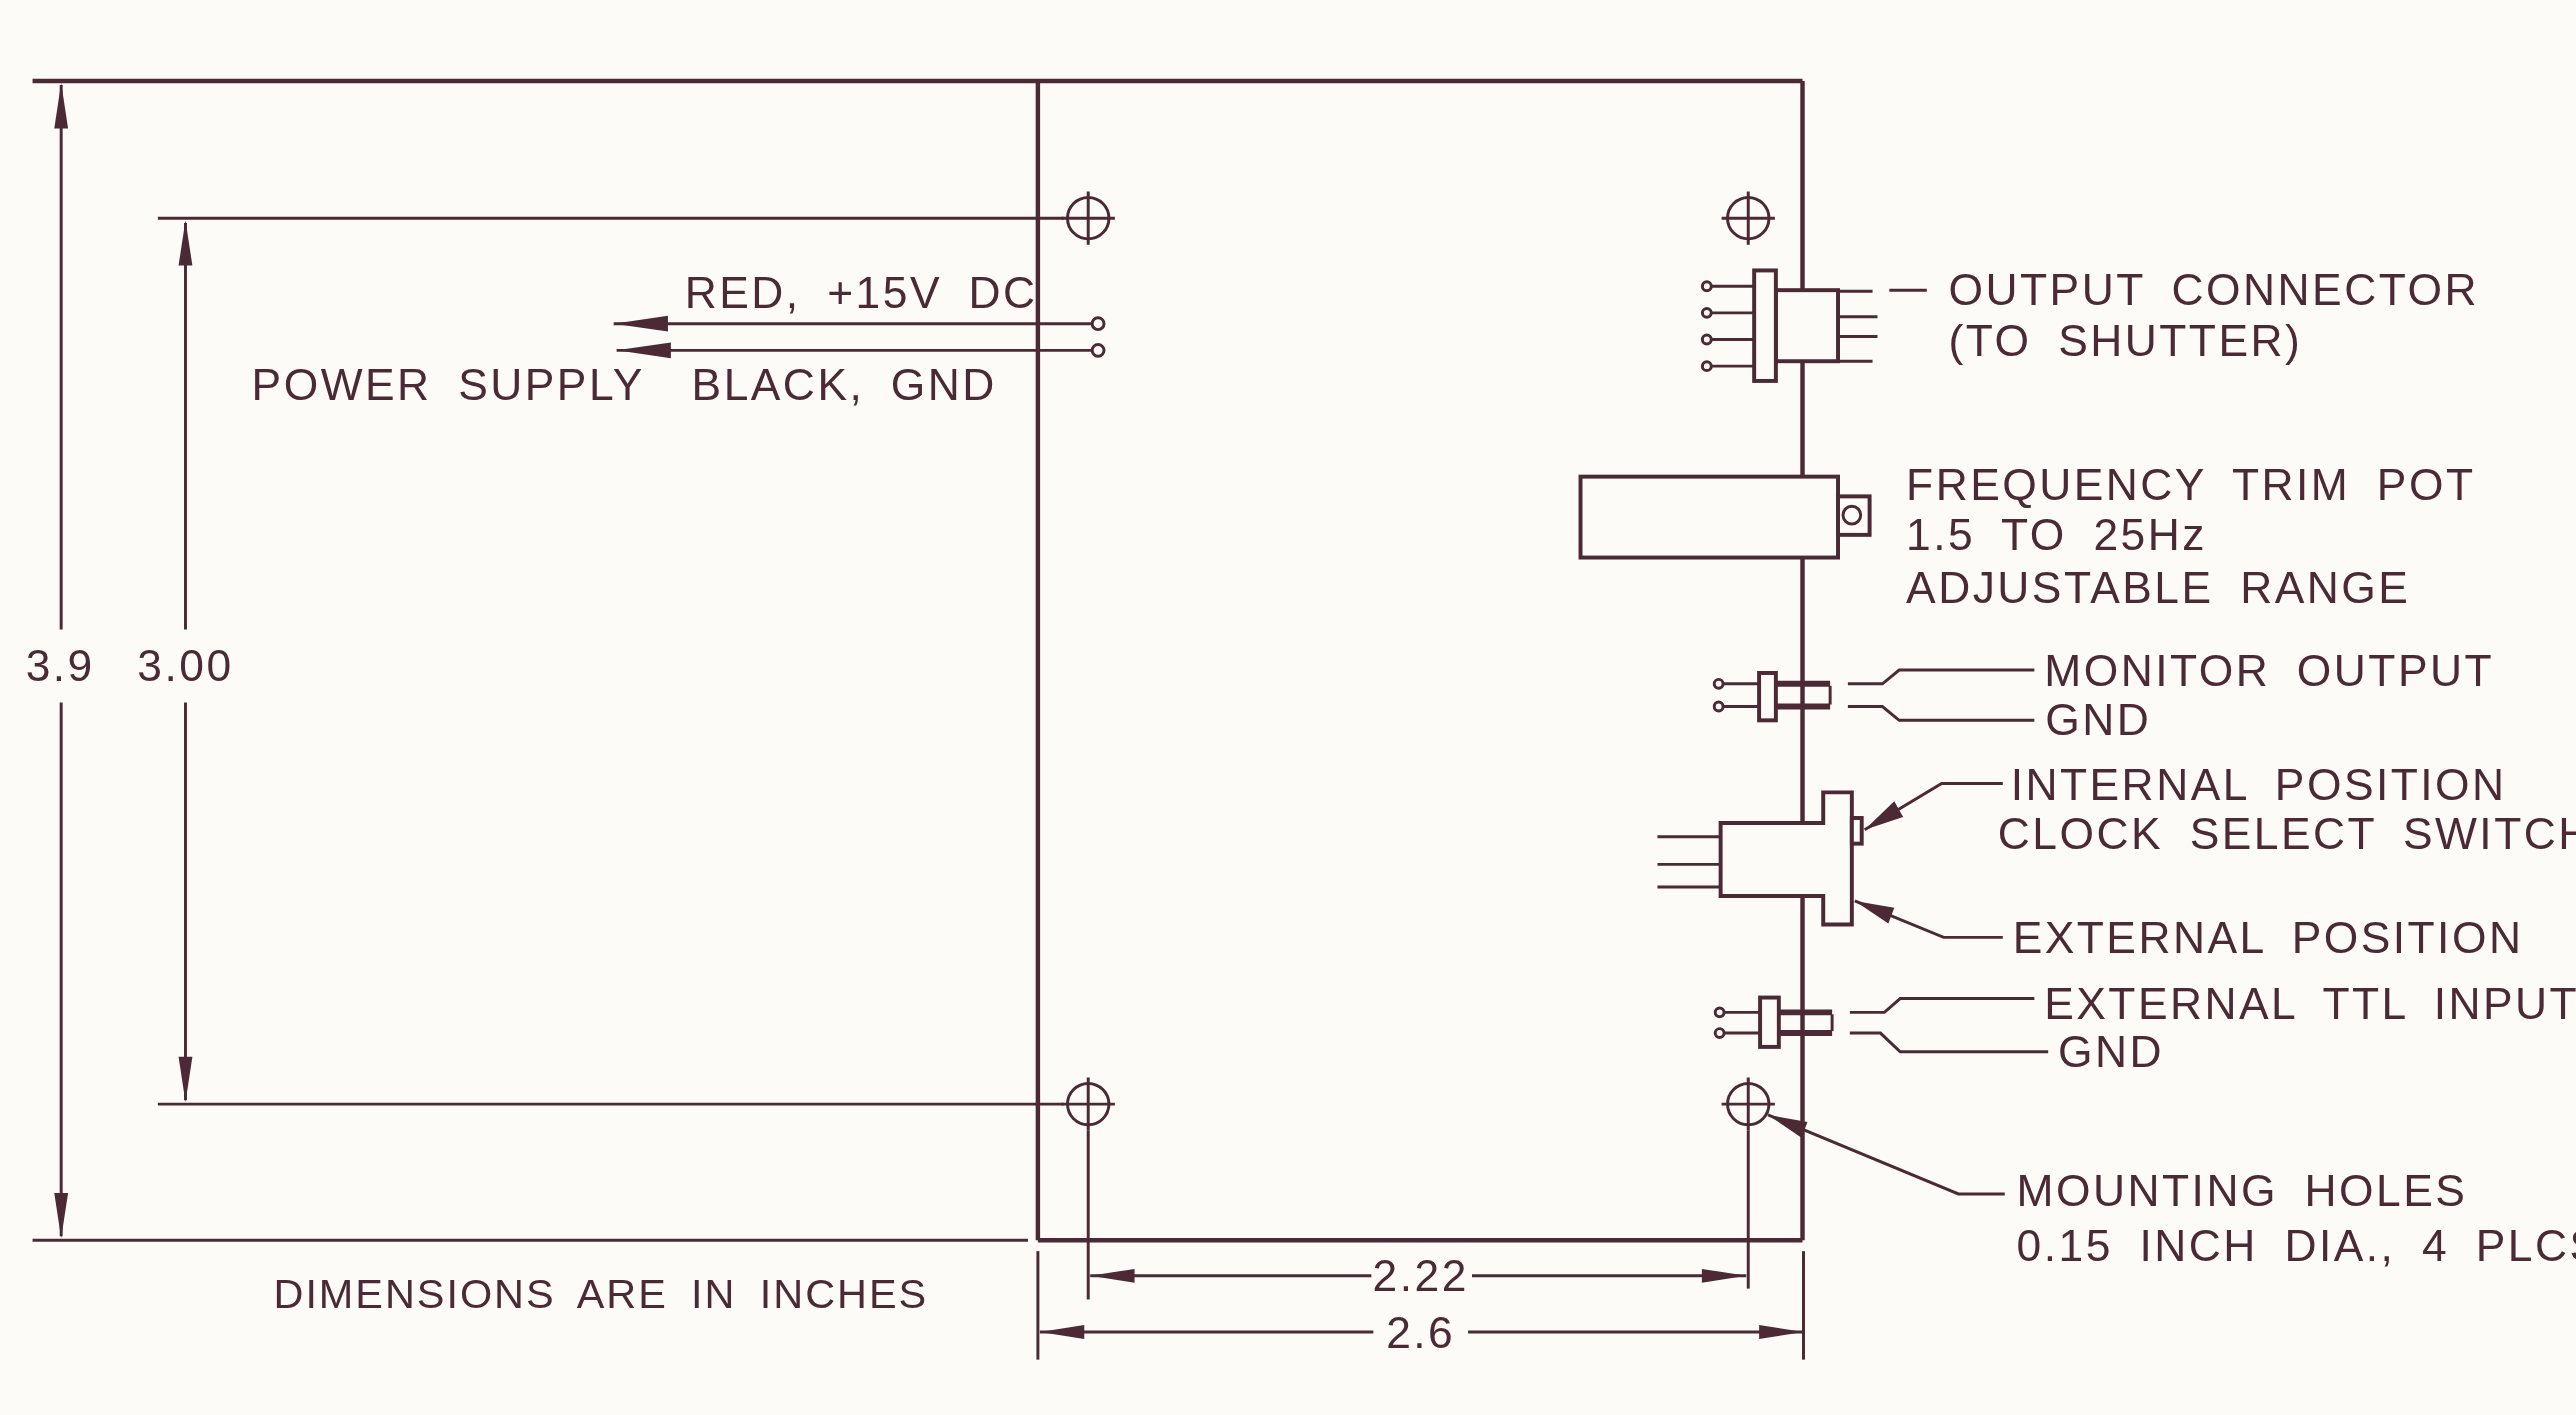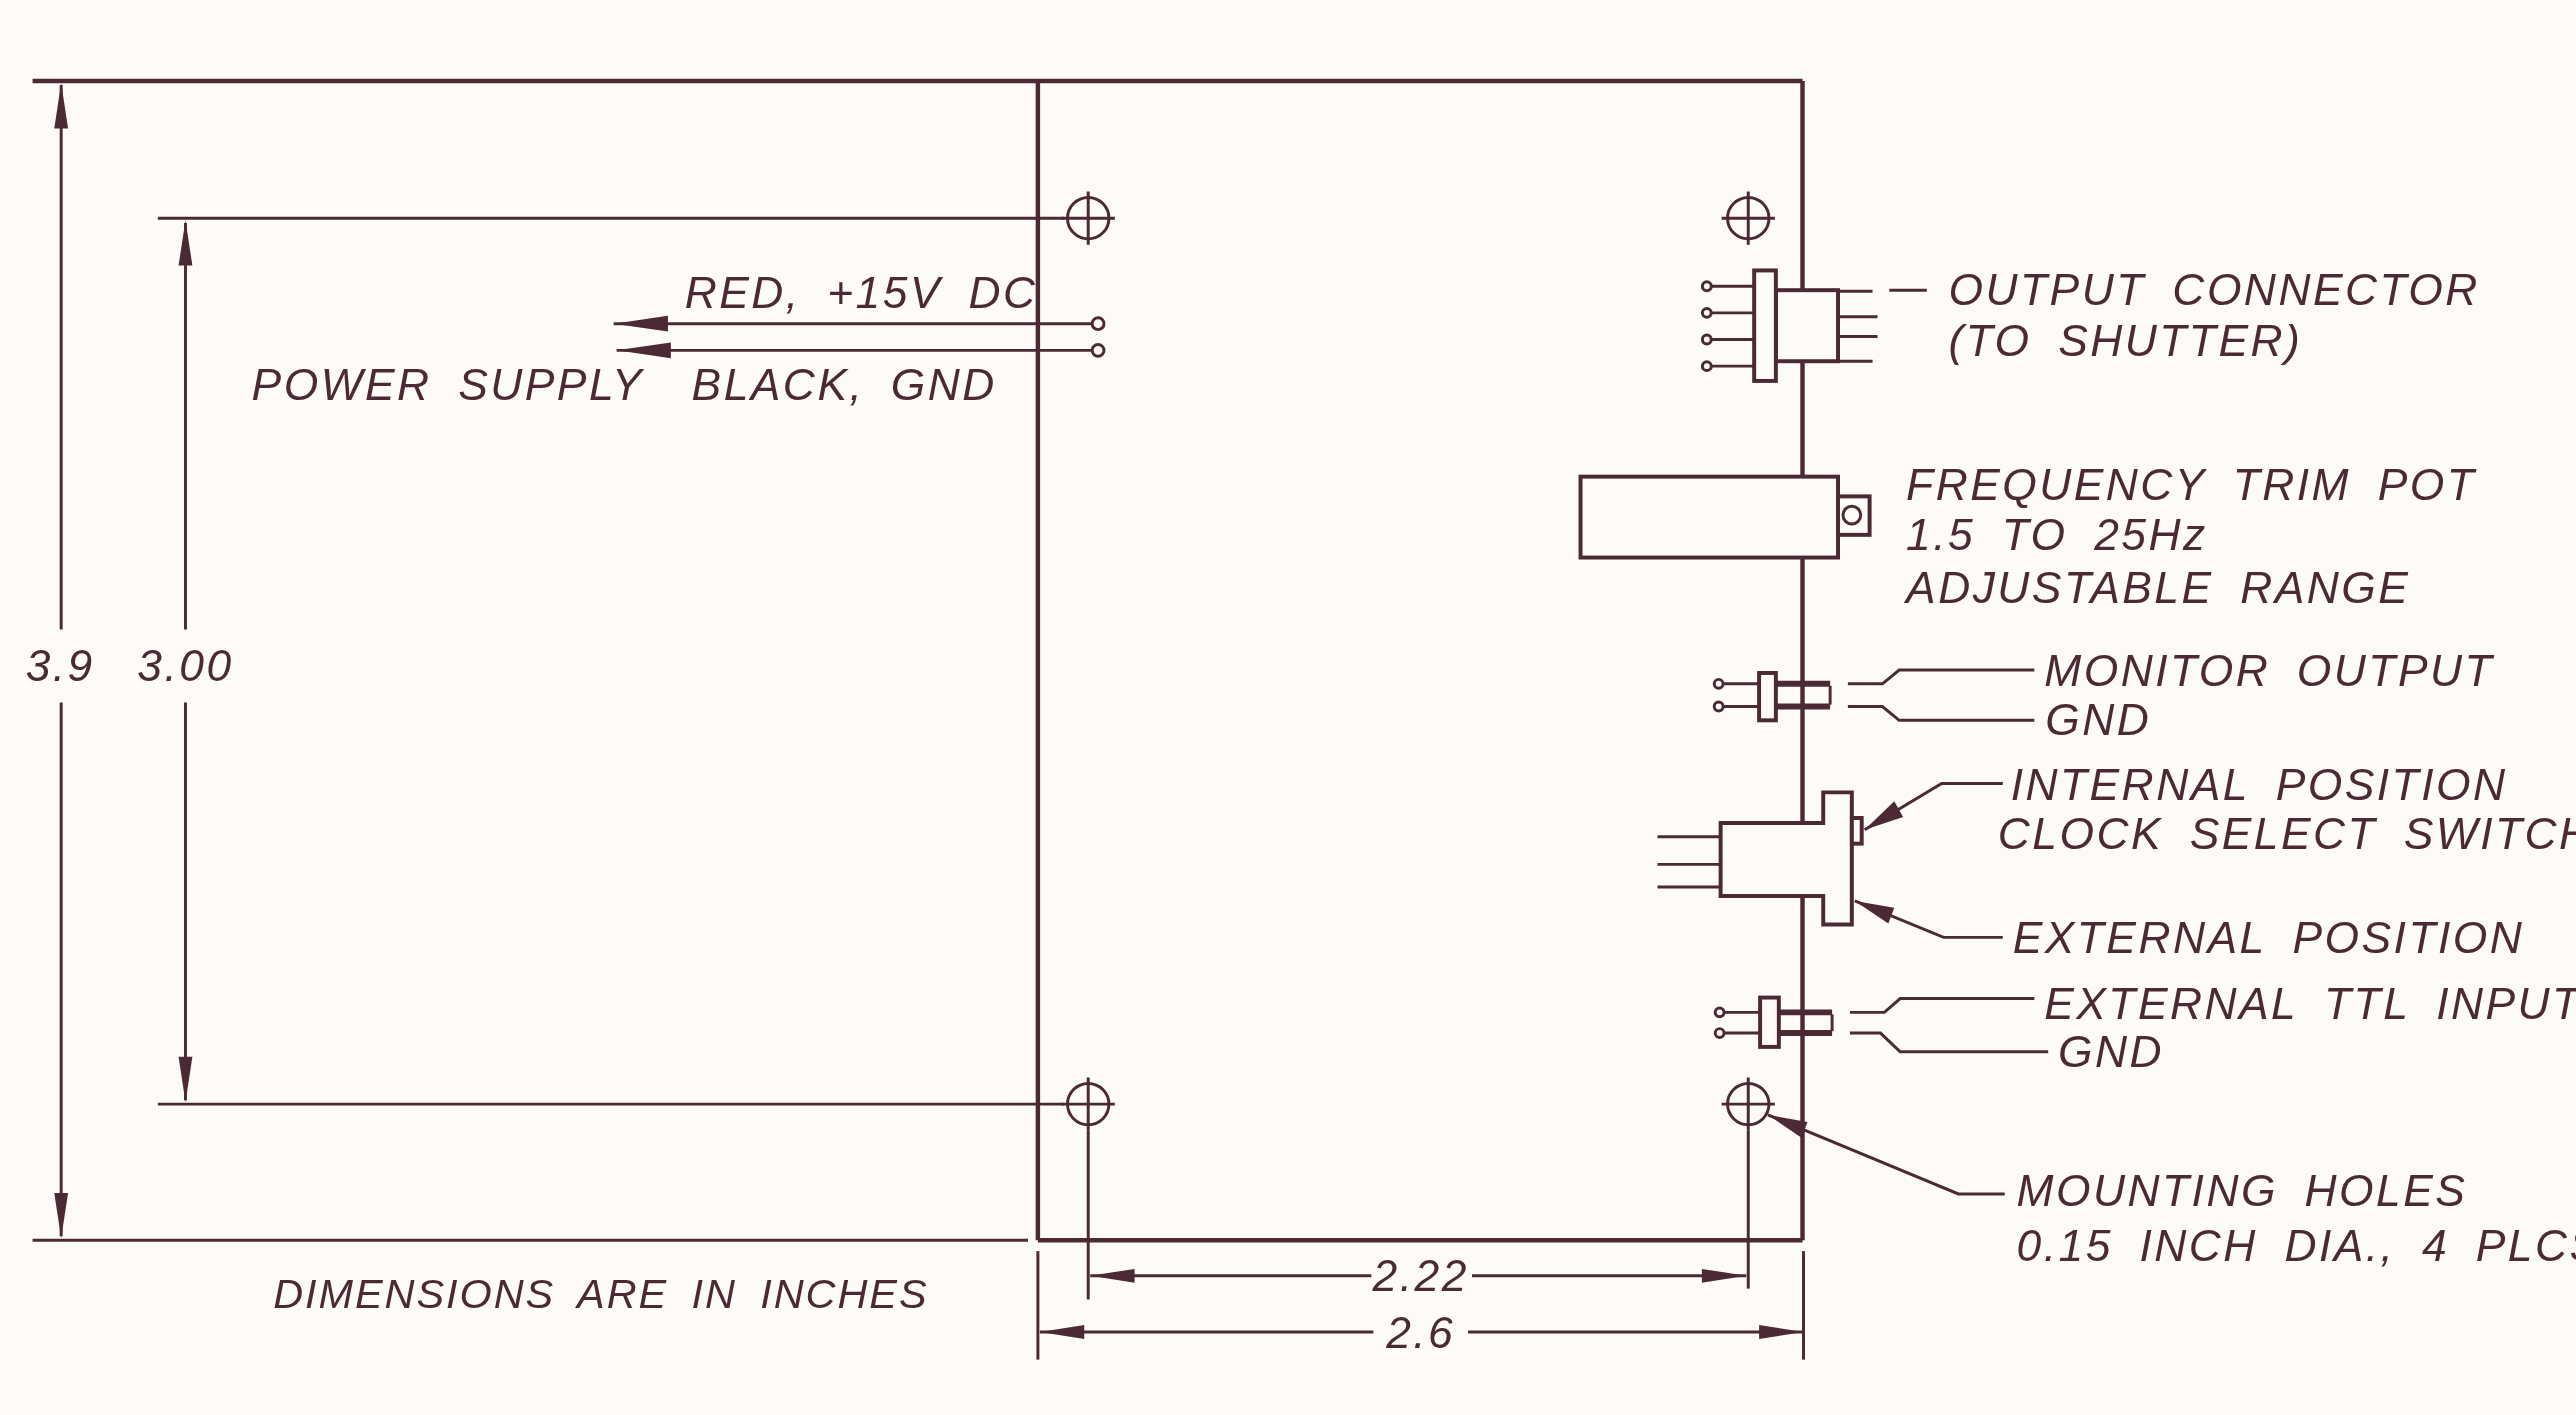--- a/index.html
+++ b/index.html
@@ -1,16 +1,16 @@
 <!DOCTYPE html>
 <html><head>
 <meta charset="utf-8">
 <style>
   html,body{margin:0;padding:0;background:#e8e6e2;}
-  .page{position:relative;width:2576px;height:1416px;background:#fcfbf8;overflow:hidden;font-style:italic;}
+  .page{position:relative;width:2576px;height:1416px;background:#fcfbf8;overflow:hidden;}
   svg{display:block;}
   .lbl{font-family:"Liberation Sans", sans-serif;font-size:45px;letter-spacing:2.5px;word-spacing:12px;fill:#4b2935;}
   .lbl-sm{font-family:"Liberation Sans", sans-serif;font-size:42px;letter-spacing:2px;word-spacing:10px;fill:#4b2935;}
   .ln{stroke:#4b2935;stroke-width:3;fill:none;}
   .ln-thick{stroke:#4b2935;stroke-width:4.5;fill:none;}
   .ln-pin{stroke:#4b2935;stroke-width:6;fill:none;}
   .comp{fill:#fcfbf8;stroke:#4b2935;stroke-width:4;}
   .hole{fill:none;stroke:#4b2935;stroke-width:3;}
   .dot{fill:#fcfbf8;stroke:#4b2935;stroke-width:3;}
   .ah{fill:#4b2935;stroke:none;}

